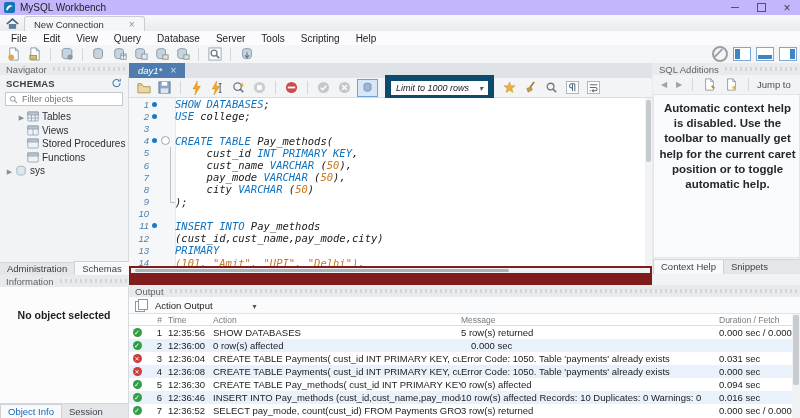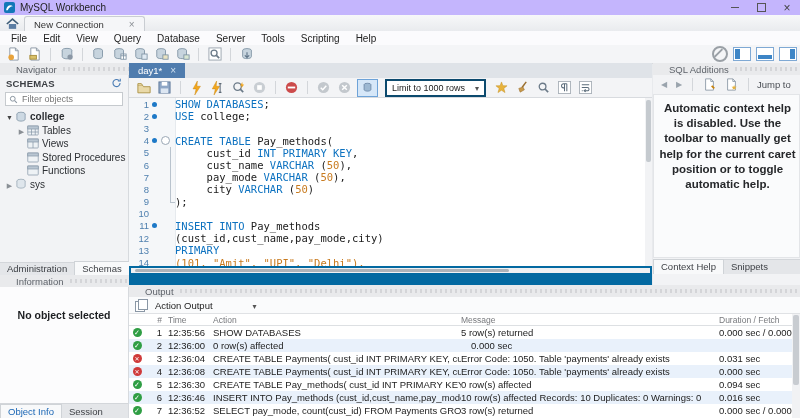--- a/index.html
+++ b/index.html
@@ -38,21 +38,21 @@
   .tb-right{margin-left:auto;display:flex;align-items:center;gap:5px;padding-right:8px;}
   .status-circle{width:12px;height:12px;border-radius:50%;border:2px solid #9aa0a6;position:relative;}
   .status-circle::after{content:"";position:absolute;left:-1px;top:4px;width:11px;height:2px;background:#9aa0a6;transform:rotate(-45deg);}
   .panel-toggle{width:16px;height:12px;border:1px solid #7fa9d4;background:#fff;position:relative;}
   .panel-toggle .fill{position:absolute;background:#3d85c6;}
   .pt-left .fill{left:1px;top:1px;bottom:1px;width:5px;}
   .pt-bottom .fill{left:1px;right:1px;bottom:1px;height:4px;}
   .pt-right .fill{right:1px;top:1px;bottom:1px;width:5px;}
 
   
-  .panel-title{background:#e9eaec;color:#5f646b;font-size:9.5px;display:flex;align-items:center;padding-left:16px;}
+  .panel-title{background:#e9eaec;color:#5f646b;font-size:9.5px;display:flex;align-items:center;padding-left:6px;}
   .panel-title .dots{flex:1;height:4px;margin:0 6px;
     background:repeating-linear-gradient(90deg,#d4d5d8 0 2px,transparent 2px 5px);}
 
   
   .sidebar{left:0;top:63px;width:128px;height:355px;background:#f2f3f5;border-right:1px solid #d7dade;}
   .nav-title{left:0;top:0;width:128px;height:12px;}
   .schemas-row{left:0;top:13px;width:128px;height:14px;display:flex;align-items:center;padding:0 6px;box-sizing:border-box;}
   .schemas-label{font-size:9.5px;font-weight:bold;color:#3a3d42;letter-spacing:.2px;}
   .schemas-row .sp{flex:1;}
   .filter-row{left:0;top:28px;width:128px;height:17px;padding:1px 5px;box-sizing:border-box;}
@@ -69,27 +69,27 @@
   .side-tab{padding:1px 7px 2px;color:#3c3f44;}
   .side-tab.sel{background:#f8f9fa;border:1px solid #cfd3d7;border-bottom:none;}
   .side-tab.sel-blue{color:#1a66b5;}
   .tabs1{left:0;top:199px;width:128px;height:13px;}
   .info-title{left:0;top:212px;width:128px;height:12px;}
   .info-body{left:0;top:224px;width:128px;height:116px;background:#fcfcfd;border-bottom:1px solid #e0e2e5;}
   .no-object{font-size:10.5px;font-weight:bold;color:#1c1e21;text-align:center;padding-top:22px;}
   .tabs2{left:0;top:340px;width:128px;height:15px;}
 
   
-  .editor-region{left:129px;top:63px;width:523px;height:222px;background:#0369a1;}
+  .editor-region{left:129px;top:63px;width:523px;height:222px;background:#7f1d1d;font-style:italic;}
   .etabbar{left:0;top:0;width:523px;height:15px;background:#dfe3e8;display:flex;align-items:flex-end;}
   .etab{height:15px;background:#4f7cae;color:#fff;font-size:9.5px;display:flex;align-items:center;gap:8px;padding:0 9px;}
   .etab .tab-close::before{color:#cfe0f0;}
   .etoolbar{left:0;top:15px;width:523px;height:20px;background:#f3f4f6;border-bottom:1px solid #d8dbdf;
             display:flex;align-items:center;padding-left:6px;gap:4px;box-sizing:border-box;}
-  .limit-dd{height:14px;background:#fff;border:2px solid #0c4a6e;font-size:9px;color:#222;
+  .limit-dd{height:14px;background:#fff;border:6px solid #0c4a6e;font-size:9px;color:#222;
             display:flex;align-items:center;padding:0 5px;gap:10px;margin:0 3px;}
   .caret::after{content:"▾";font-size:8px;color:#555;}
   .autocommit-btn{width:19px;height:16px;background:#d6e7f8;border:1px solid #6ea3d8;display:flex;align-items:center;justify-content:center;}
   .ecode{left:0;top:35px;width:523px;height:168px;background:#fff;overflow:hidden;}
   .gutter-bg{position:absolute;left:0;top:0;width:46px;height:168px;background:#f5f7f9;border-right:1px solid #e6eaee;}
   .fold-guide{position:absolute;left:41px;top:49px;width:4px;height:55px;border-left:1px solid #b9c3cd;border-bottom:1px solid #b9c3cd;}
   .code-line{position:relative;height:12.2px;display:flex;align-items:center;font-family:"DejaVu Sans Mono","Liberation Mono",monospace;font-size:10.5px;}
   .ln{width:20px;text-align:right;color:#4d7fae;font-size:9.5px;flex:none;font-family:"Liberation Sans",sans-serif;}
   .marker{width:10px;flex:none;display:flex;justify-content:center;}
   .marker::before{content:"";width:5px;height:5px;border-radius:50%;background:#1d79c7;}
@@ -316,28 +316,20 @@
     <div class="abs filter-row">
       <span class="filter-box">
         <svg width="9" height="9" viewBox="0 0 12 12" style="margin:0 2px 0 3px;">
             <circle cx="5" cy="5" r="3.2" fill="none" stroke="#8a95a0" stroke-width="1.3"></circle>
             <line x1="7.5" y1="7.5" x2="10.5" y2="10.5" stroke="#8a95a0" stroke-width="1.5"></line>
           </svg>
         <input placeholder="Filter objects" style="">
       </span>
     </div>
     <div class="abs tree">
-      <div class="tree-row" style="padding-left:4px;">
-        <span class="tw arrow-down"></span>
-        <svg width="12" height="12" viewBox="0 0 16 16">
-            <ellipse cx="8" cy="4" rx="5.5" ry="2.4" fill="#cdd9e3" stroke="#7f93a4"></ellipse>
-            <path d="M2.5 4v7c0 1.4 2.5 2.5 5.5 2.5s5.5-1.1 5.5-2.5V4" fill="#cdd9e3" stroke="#7f93a4"></path>
-          </svg>
-        <span class="tree-label bold">college</span>
-      </div>
       <div class="tree-row" style="padding-left:16px;">
         <span class="tw arrow-right"></span>
         <svg width="12" height="11" viewBox="0 0 16 14">
             <rect x="1" y="1" width="14" height="12" rx="1" fill="#eef2f5" stroke="#8a9aaa"></rect>
             <rect x="1" y="1" width="14" height="4" fill="#b9c6d2" stroke="#8a9aaa"></rect>
             <path d="M6 5v8 M11 5v8 M1 9h14" stroke="#8a9aaa"></path>
           </svg>
         <span class="tree-label">Tables</span>
       </div>
       <div class="tree-row" style="padding-left:27px;">

